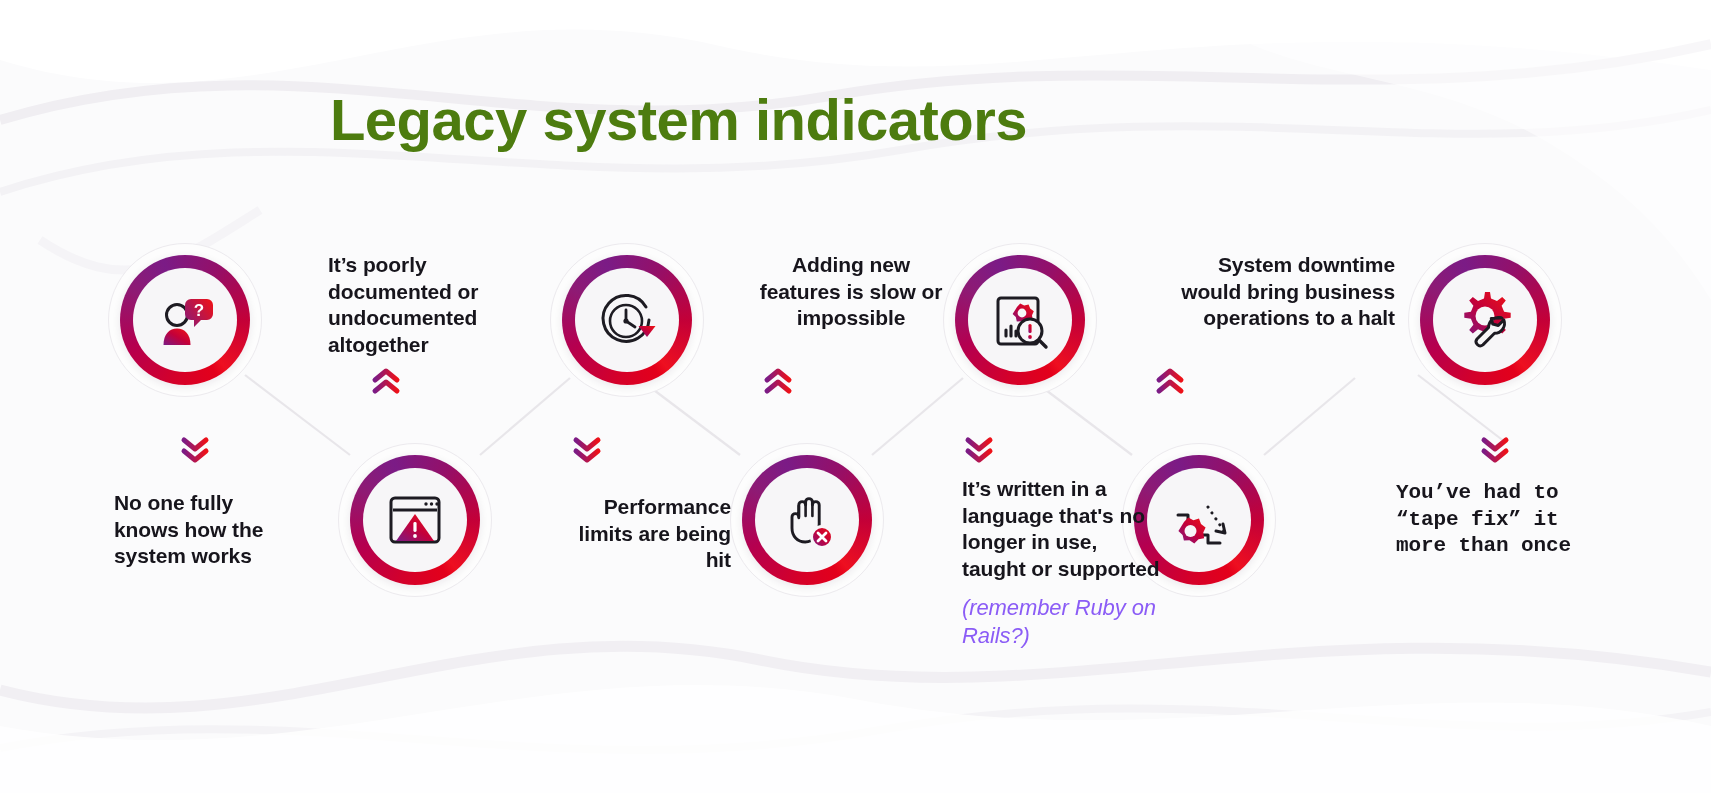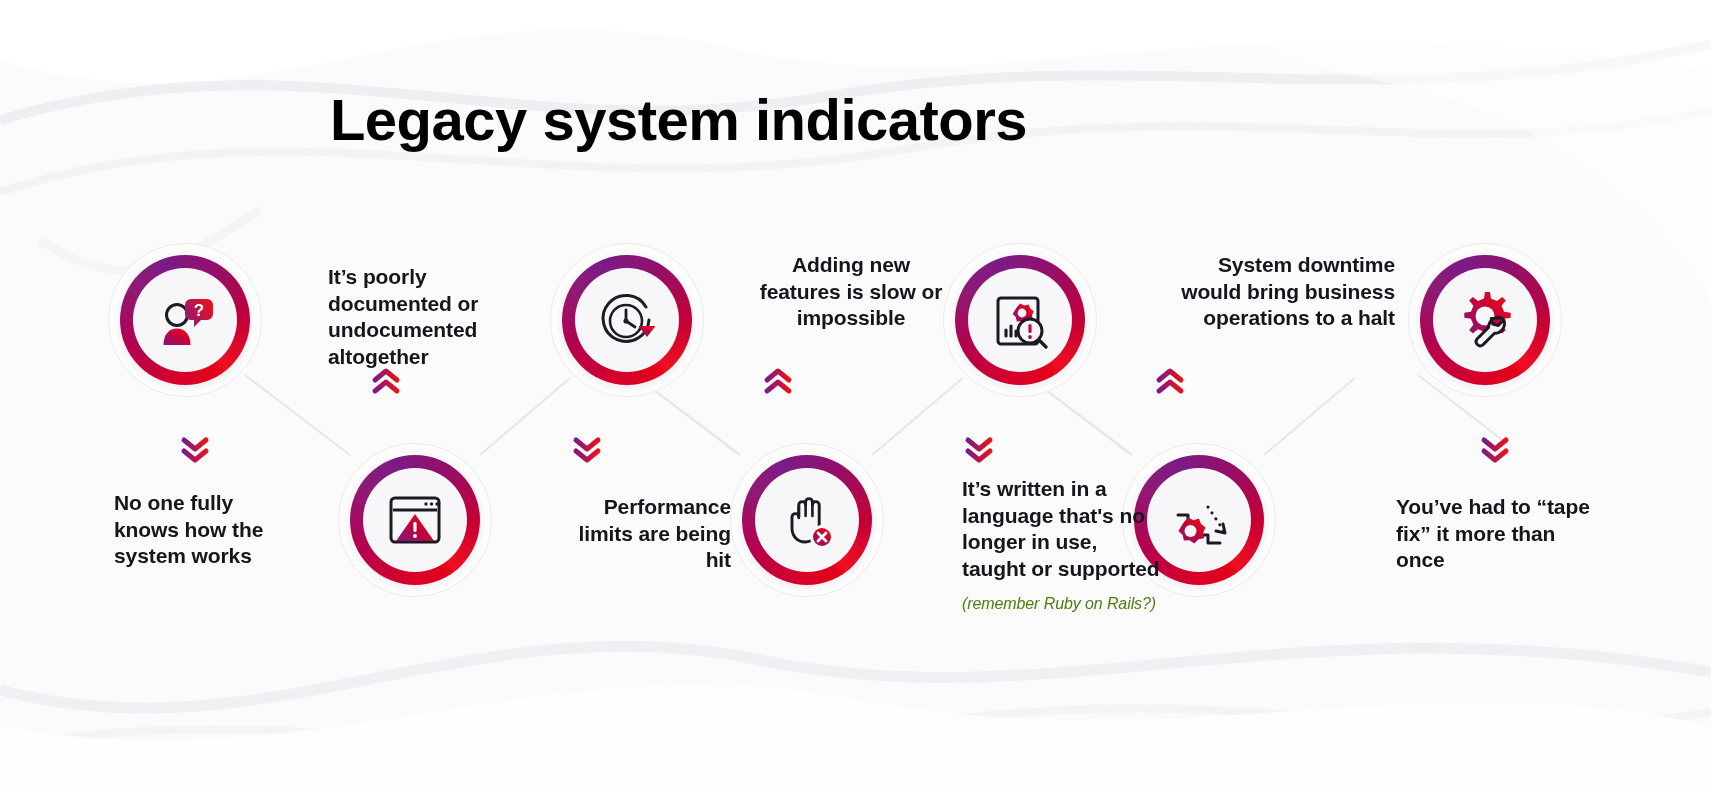--- a/index.html
+++ b/index.html
@@ -29,21 +29,21 @@
   
   #page-title {
     position: absolute;
     top: 86px;
     left: 0;
     width: 1357px;
     text-align: center;
     font-size: 58px;
     font-weight: 700;
     letter-spacing: -0.5px;
-    color: #000000;
+    color: #4d7c0f;
     z-index: 5;
   }
 
   
   #diagram {
     position: absolute;
     inset: 0;
     z-index: 3;
   }
 
@@ -120,24 +120,24 @@
     font-weight: 700;
     line-height: 1.27;
     color: #17151c;
     letter-spacing: -0.1px;
     z-index: 5;
   }
 
   .caption .sub {
     display: block;
     margin-top: 11px;
-    font-size: 16px;
+    font-size: 22px;
     font-weight: 400;
     font-style: italic;
-    color: #4d7c0f;
+    color: #8b5cf6;
     line-height: 1.3;
   }
 </style>
 </head>
 <body>
 
 <svg id="bg-layer" viewBox="0 0 1711 793" preserveAspectRatio="none">
   <defs>
     <linearGradient id="bgGradA" x1="0" y1="0" x2="1" y2="1">
       <stop offset="0" stop-color="#ffffff"></stop>
@@ -224,21 +224,21 @@
         <circle cx="35" cy="51" r="1.9" fill="#ffffff"></circle>
       </svg>
     </div>
   </div>
   <div class="chevron" style="left:369px; top:363px;">
     <svg viewBox="0 0 34 34">
       <path d="M6,17 L17,8 L28,17" fill="none" stroke="url(#gradChev)" stroke-width="5" stroke-linecap="round" stroke-linejoin="round"></path>
       <path d="M6,28 L17,19 L28,28" fill="none" stroke="url(#gradChev)" stroke-width="5" stroke-linecap="round" stroke-linejoin="round"></path>
     </svg>
   </div>
-  <div class="caption" style="left:328px; top:252px; width:190px;margin-top:12px;">It’s poorly documented or undocumented altogether</div>
+  <div class="caption" style="left:328px; top:252px; width:190px;">It’s poorly documented or undocumented altogether</div>
 
   <div class="node" style="left:562px; top:255px;">
     <div class="halo"></div>
     <div class="ring"></div>
     <div class="disc">
       <svg class="glyph" viewBox="0 0 70 70">
         <path d="M54,22 A23,23 0 1 0 57,35" fill="none" stroke="#1d1b22" stroke-width="3" stroke-linecap="round"></path>
         <circle cx="34" cy="36" r="16" fill="none" stroke="#1d1b22" stroke-width="2.6"></circle>
         <line x1="34" y1="36" x2="34" y2="25" stroke="#1d1b22" stroke-width="2.8" stroke-linecap="round"></line>
         <line x1="34" y1="36" x2="43" y2="42" stroke="#1d1b22" stroke-width="2.8" stroke-linecap="round"></line>
@@ -346,15 +346,15 @@
         <path d="M52,33 a10,10 0 0 0 -13.4,9.4 l-11.6,11.6 a4.2,4.2 0 0 0 5.9,5.9 l11.6,-11.6 a10,10 0 0 0 9.4,-13.4 l-5.6,5.6 l-5.6,-1.5 l-1.5,-5.6 z" fill="#f7f6f8" stroke="#1d1b22" stroke-width="2.9" stroke-linejoin="round"></path>
       </svg>
     </div>
   </div>
   <div class="chevron" style="left:1478px; top:432px;">
     <svg viewBox="0 0 34 34">
       <path d="M6,8 L17,17 L28,8" fill="none" stroke="url(#gradChev)" stroke-width="5" stroke-linecap="round" stroke-linejoin="round"></path>
       <path d="M6,19 L17,28 L28,19" fill="none" stroke="url(#gradChev)" stroke-width="5" stroke-linecap="round" stroke-linejoin="round"></path>
     </svg>
   </div>
-  <div class="caption" style="left:1396px; top:494px; width:195px;">You’ve had to “tape fix” it more than once</div>
+  <div class="caption" style="left:1396px; top:480px; width:195px;font-family:Liberation Mono, monospace;">You’ve had to “tape fix” it more than once</div>
 
 </div>
 
 </body></html>

